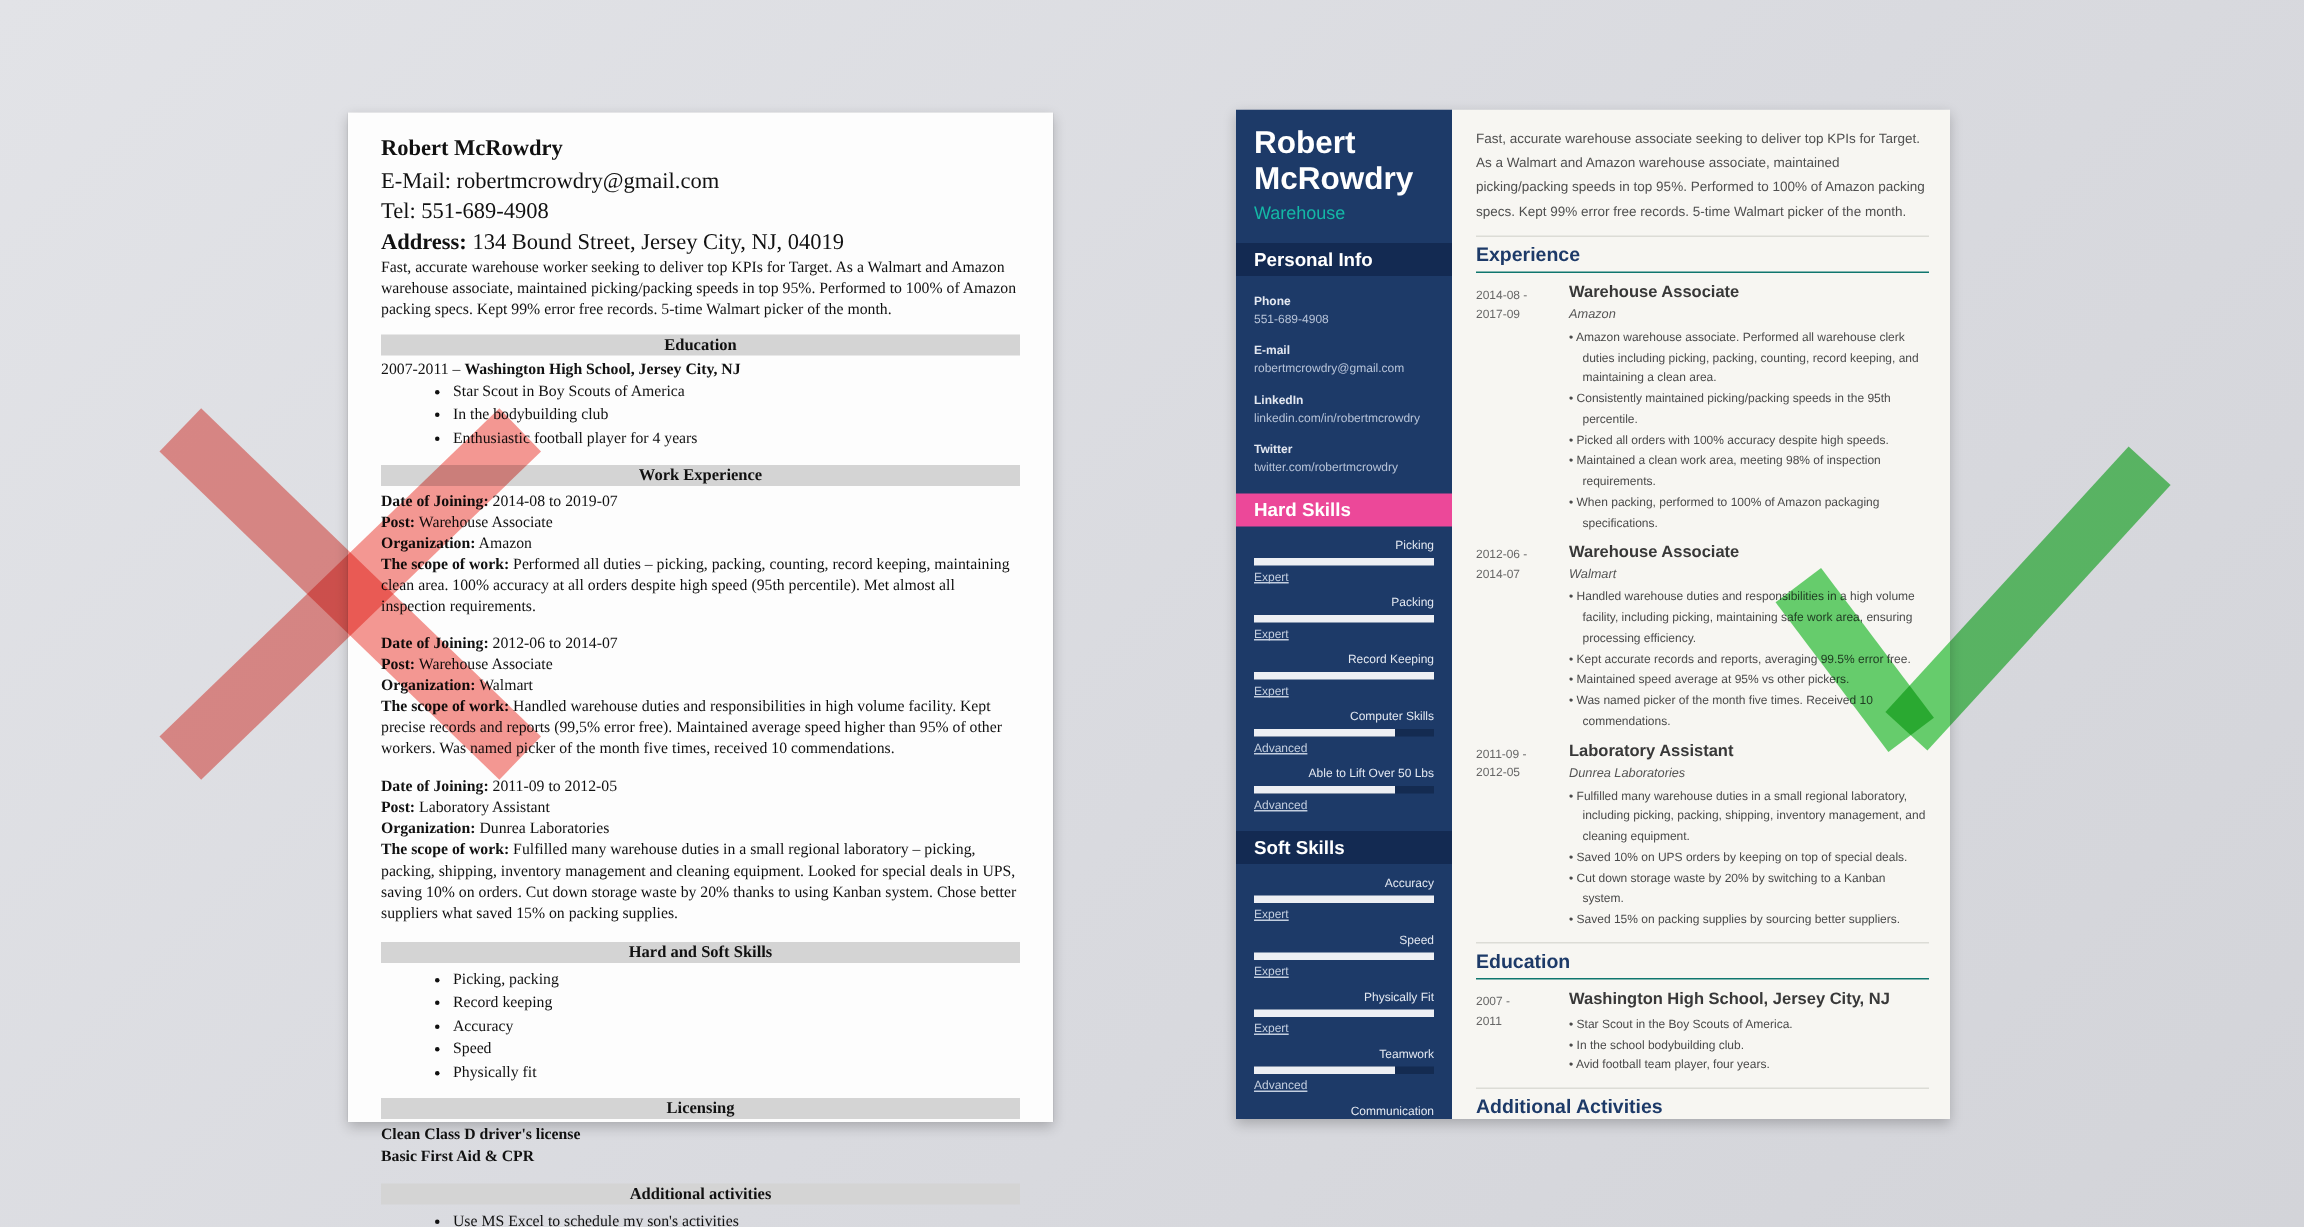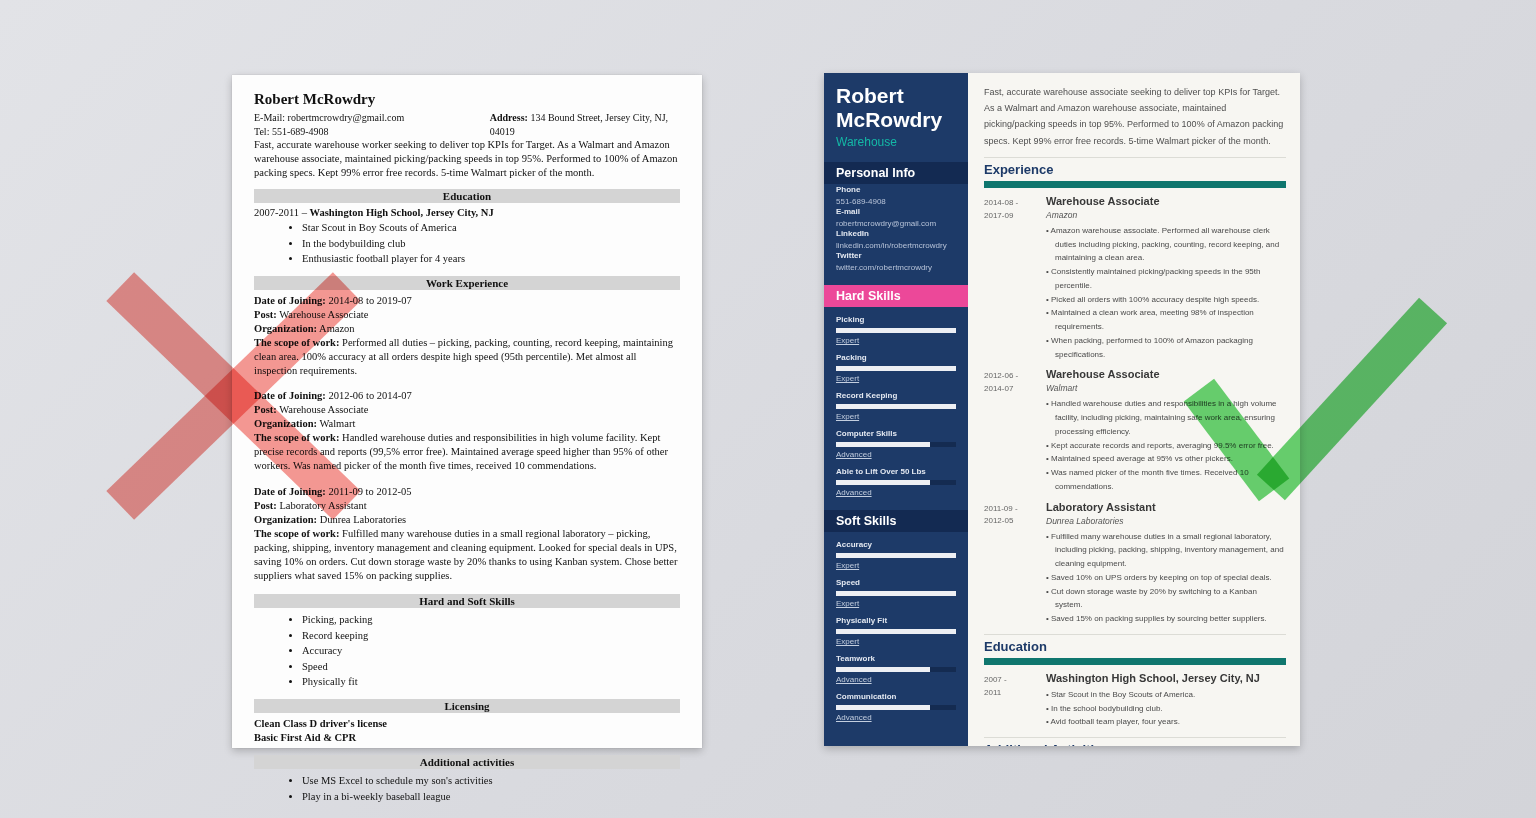--- a/index.html
+++ b/index.html
@@ -5,49 +5,49 @@
   * { box-sizing: border-box; margin: 0; padding: 0; }
   html,body { width:1536px; height:818px; overflow:hidden; }
   body { font-family:"Liberation Sans", sans-serif; background:linear-gradient(135deg,#e2e3e7 0%,#d9dadf 55%,#d3d4d9 100%); }
   .canvas { position:relative; width:1536px; height:818px; }
 
   
   .wrong-page { position:absolute; left:232px; top:75px; width:470px; height:673px;
     background:#fdfdfd; box-shadow:0 3px 8px rgba(0,0,0,.22), 0 0 1px rgba(0,0,0,.2);
     padding:16px 22px; font-family:"Liberation Serif", serif; color:#111; }
   .w-name { font-size:15px; font-weight:bold; margin-bottom:3px; }
-  .w-contact { display:flex; font-size:10px; line-height:1.35; }
+  .w-contact { display:flex; font-size:15px; line-height:1.35;flex-direction:column; }
   .w-contact-left { width:255px; }
   .w-band { margin:9px 0 4px; background:#d4d4d4; text-align:center; font-weight:bold; font-size:11px; padding:1px 0; }
   .w-text { font-size:10.5px; line-height:1.34; }
   .w-edu-line { font-size:10.5px; margin-top:1px; }
   .w-list { margin:2px 0 3px; padding-left:48px; font-size:10.5px; line-height:1.48; }
   .w-job { margin-bottom:11px; }
   .w-job p { font-size:10.5px; line-height:1.34; }
   .w-lic { font-size:10.5px; font-weight:bold; line-height:1.4; }
 
   
   .good-page { position:absolute; left:824px; top:73px; width:476px; height:673px; display:flex;
     box-shadow:0 3px 8px rgba(0,0,0,.22); overflow:hidden; }
   .sidebar { width:144px; background:#1d3a68; color:#fff; flex-shrink:0; }
   .sb-name { font-size:21px; font-weight:bold; line-height:1.15; padding:11px 12px 0; }
   .sb-sub { font-size:12px; color:#14b8a6; padding:3px 12px 0; }
   .sb-band { margin-top:13px; padding:4px 12px; font-size:12.5px; font-weight:bold; background:#132a52; }
   .sb-pad { padding:0 12px; }
-  .info-label { font-size:8px; font-weight:bold; color:#e3e8f1; margin-top:1px; }
+  .info-label { font-size:8px; font-weight:bold; color:#e3e8f1; margin-top:12px; }
   .info-value { font-size:8px; color:#b7c3d8; margin-top:3px; }
   .skill { margin-top:8px; }
-  .skill-name { font-size:8px; font-weight:bold; color:#e3e8f1; }
+  .skill-name { font-size:8px; font-weight:normal; color:#e3e8f1;text-align:right; }
   .bar { height:5px; background:#142b51; margin:4px 0 3px; }
   .bar-fill { height:100%; background:#edeff4; }
   .skill-level { font-size:8px; color:#c3cedf; text-align:left;text-decoration:underline; }
 
   .main { flex:1; background:#f7f6f2; padding:11px 14px 0 16px; color:#4a4a4a; overflow:hidden; }
   .g-summary { font-size:9px; line-height:1.8; color:#4f4f4f; }
-  .g-head { margin-top:8px; border-top:1px solid #dcdcd6; border-bottom:7px solid #0f766e;
+  .g-head { margin-top:8px; border-top:1px solid #dcdcd6; border-bottom:1px solid #0f766e;
     padding:4px 0; font-size:13px; font-weight:bold; color:#1d3a68; margin-bottom:7px; }
   .g-row { display:flex; margin-bottom:7px; }
   .g-dates { width:48px; flex-shrink:0; font-size:8px; color:#666; line-height:1.6; padding-top:2px; }
   .g-content { flex:1; margin-left:14px; }
   .g-title { font-size:11px; font-weight:bold; color:#383838; }
   .g-company { font-size:8.5px; font-style:italic; color:#555; margin-top:3px; }
   .g-bullets { list-style:none; margin-top:4px; font-size:8px; line-height:1.72; color:#4a4a4a; }
   .g-bullets li { padding-left:9px; text-indent:-9px; }
   .g-bullets li::before { content:"•  "; }
 

